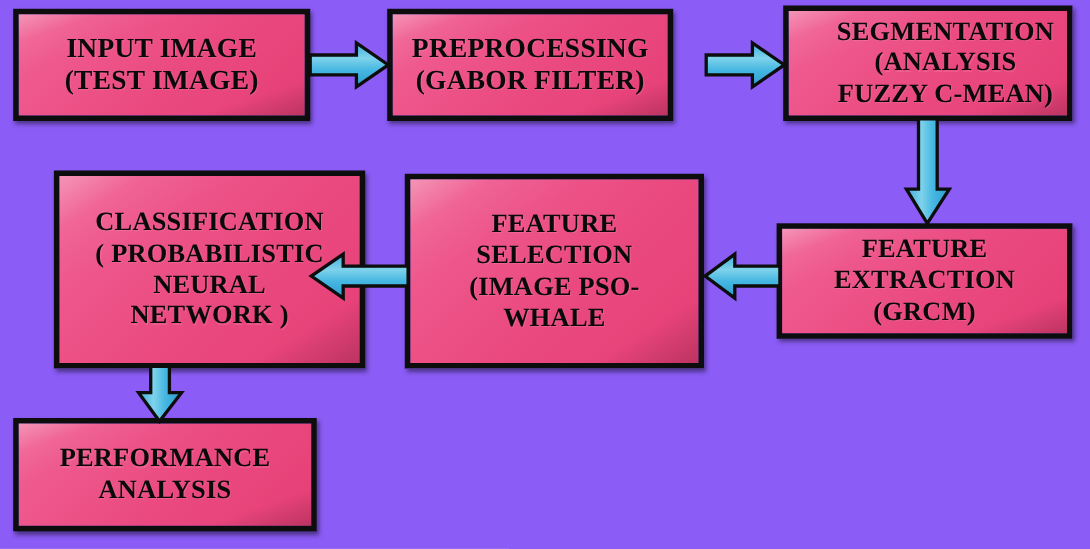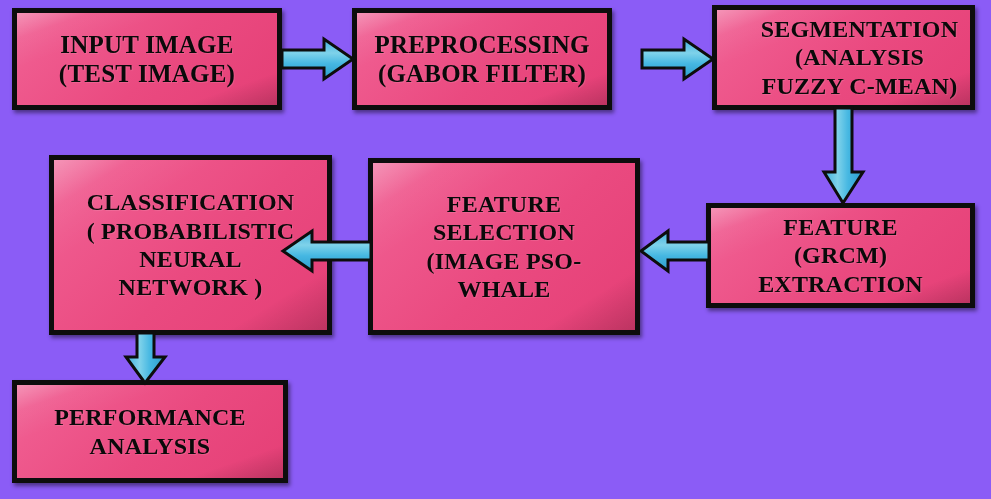--- a/index.html
+++ b/index.html
@@ -81,22 +81,22 @@
     <span class="txt">
       <span class="line">SEGMENTATION</span>
       <span class="line">(ANALYSIS</span>
       <span class="line">FUZZY C-MEAN)</span>
     </span>
   </div>
 
   <div class="box" style="left:706px; top:203px; width:269px; height:105px; font-size:24px;">
     <span class="txt">
       <span class="line">FEATURE</span>
+      <span class="line">EXTRACTION</span>
       <span class="line">(GRCM)</span>
-      <span class="line">EXTRACTION</span>
     </span>
   </div>
 
   <div class="box" style="left:368px; top:158px; width:272px; height:177px; font-size:24px;">
     <span class="txt">
       <span class="line">FEATURE</span>
       <span class="line">SELECTION</span>
       <span class="line">(IMAGE PSO-</span>
       <span class="line">WHALE</span>
     </span>

